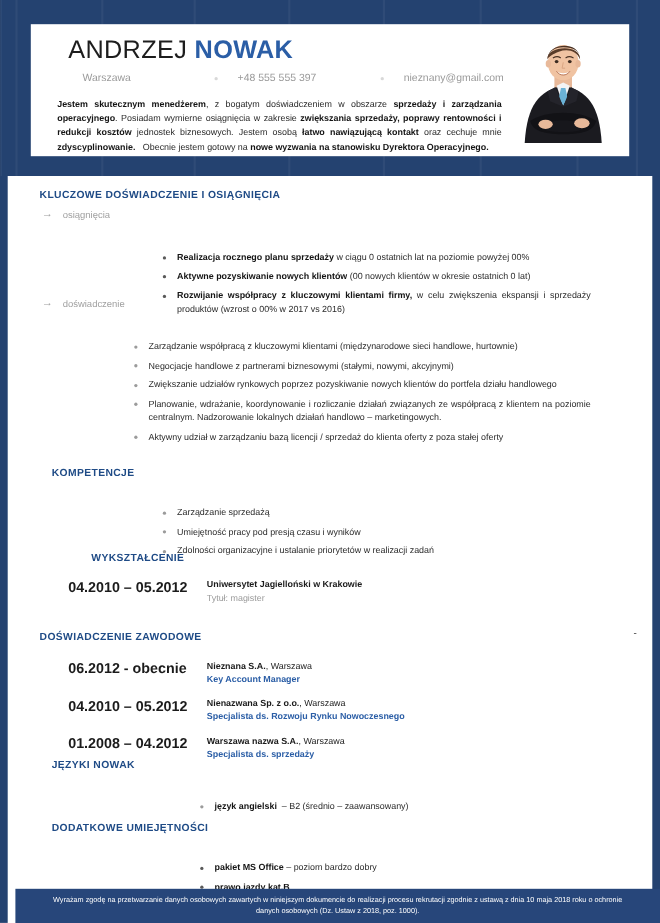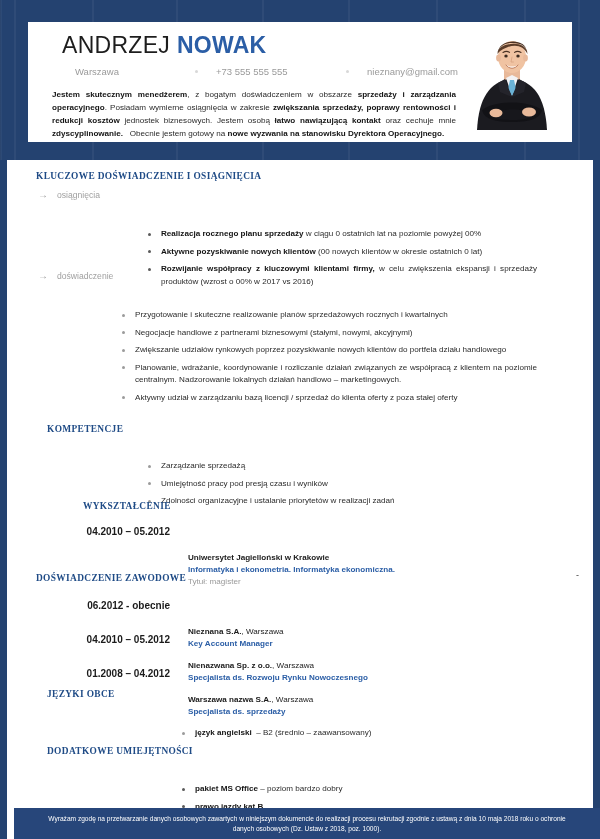--- a/index.html
+++ b/index.html
@@ -140,21 +140,20 @@
     padding: 0;
   }
 
   .section-title {
     color: #1f4b86;
     font-weight: 700;
     font-size: 9.4px;
     letter-spacing: 0.35px;
     position: absolute;
     white-space: nowrap;
-    font-family: Liberation Serif, serif;
   }
 
   .sub-arrow {
     position: absolute;
     color: #a0a0a0;
     font-size: 8.6px;
     display: flex;
     align-items: center;
     gap: 9px;
     white-space: nowrap;
@@ -194,30 +193,30 @@
   ul.bullets li b { font-weight: 700; color: #141414; }
 
   
   .entry {
     position: absolute;
     display: flex;
     align-items: flex-start;
   }
   .entry-date {
     width: 108px;
-    text-align: right;
-    font-size: 10px;
+    text-align: left;
+    font-size: 13px;
     font-weight: 700;
     color: #1b1b1b;
     padding-right: 18px;
     flex: none;
     white-space: nowrap;
   }
   .entry-body { font-size: 8.1px; line-height: 1.5; }
-  .entry-org { color: #1b1b1b; margin-top: 26px; }
+  .entry-org { color: #1b1b1b; }
   .entry-org b { font-weight: 700; }
   .entry-role { color: #2b5ea6; font-weight: 700; }
   .entry-note { color: #9a9a9a; }
 
   .right-dash {
     position: absolute;
     color: #3a3a3a;
     font-size: 9px;
   }
 
@@ -252,21 +251,21 @@
 
     <div class="header-card">
 
       <div class="name-line">
         <span class="name-first">ANDRZEJ</span><span>&nbsp;</span><span class="name-last">NOWAK</span>
       </div>
 
       <div class="contact-row">
         <span class="contact-item contact-city">Warszawa</span>
         <span class="contact-sep"></span>
-        <span class="contact-item contact-phone">+73 555 555 555</span>
+        <span class="contact-item contact-phone">+48 555 555 397</span>
         <span class="contact-sep"></span>
         <span class="contact-item">nieznany@gmail.com</span>
       </div>
 
       <div class="summary"><b>Jestem skutecznym menedżerem</b>, z bogatym doświadczeniem w obszarze <b>sprzedaży i zarządzania operacyjnego</b>. Posiadam wymierne osiągnięcia w zakresie <b>zwiększania sprzedaży, poprawy rentowności i redukcji kosztów</b> jednostek biznesowych. Jestem osobą <b>łatwo nawiązującą kontakt</b> oraz cechuje mnie <b>zdyscyplinowanie.</b>&nbsp;&nbsp; Obecnie jestem gotowy na <b>nowe wyzwania na stanowisku Dyrektora Operacyjnego.</b></div>
 
       <div class="photo-frame">
         <svg class="photo-svg" viewBox="0 0 104 112">
           <rect x="0" y="0" width="104" height="112" fill="#ffffff"></rect>
 
@@ -326,42 +325,41 @@
           <li><b>Aktywne pozyskiwanie nowych klientów</b> (00 nowych klientów w okresie ostatnich 0 lat)</li>
           <li><b>Rozwijanie współpracy z kluczowymi klientami firmy,</b> w celu zwiększenia ekspansji i sprzedaży produktów (wzrost o 00% w 2017 vs 2016)</li>
         </ul>
 
       <div class="sub-arrow" style="left:31px; top:111px;">
         <span class="arrow-glyph">→</span>
         <span>doświadczenie</span>
       </div>
 
       <ul class="bullets soft" style="left:98px; top:133px; width:416px;">
-          <li>Przygotowanie i skuteczne realizowanie planów sprzedażowych rocznych i kwartalnych</li>
+          <li>Zarządzanie współpracą z kluczowymi klientami (międzynarodowe sieci handlowe, hurtownie)</li>
           <li>Negocjacje handlowe z partnerami biznesowymi (stałymi, nowymi, akcyjnymi)</li>
           <li>Zwiększanie udziałów rynkowych poprzez pozyskiwanie nowych klientów do portfela działu handlowego</li>
           <li>Planowanie, wdrażanie, koordynowanie i rozliczanie działań związanych ze współpracą z klientem na poziomie centralnym. Nadzorowanie lokalnych działań handlowo – marketingowych.</li>
           <li>Aktywny udział w zarządzaniu bazą licencji / sprzedaż do klienta oferty z poza stałej oferty</li>
         </ul>
 
       <div class="section-title" style="left:40px; top:264px;">KOMPETENCJE</div>
 
       <ul class="bullets soft" style="left:124px; top:284px; width:390px;">
           <li>Zarządzanie sprzedażą</li>
           <li>Umiejętność pracy pod presją czasu i wyników</li>
           <li>Zdolności organizacyjne i ustalanie priorytetów w realizacji zadań</li>
         </ul>
 
       <div class="section-title" style="left:40px; top:341px;margin-left:36px;">WYKSZTAŁCENIE</div>
 
       <div class="entry" style="left:55px; top:366px;">
         <div class="entry-date">04.2010 – 05.2012</div>
         <div class="entry-body">
           <div class="entry-org"><b>Uniwersytet Jagielloński w Krakowie</b></div>
-          <div class="entry-role">Informatyka i ekonometria. Informatyka ekonomiczna.</div>
           <div class="entry-note">Tytuł: magister</div>
         </div>
       </div>
 
       <div class="section-title" style="left:29px; top:413px;">DOŚWIADCZENIE ZAWODOWE</div>
       <div class="right-dash" style="right:14px; top:410px;">-</div>
 
       <div class="entry" style="left:55px; top:440px;">
         <div class="entry-date">06.2012 - obecnie</div>
         <div class="entry-body">
@@ -379,21 +377,21 @@
       </div>
 
       <div class="entry" style="left:55px; top:508px;">
         <div class="entry-date">01.2008 – 04.2012</div>
         <div class="entry-body">
           <div class="entry-org"><b>Warszawa nazwa S.A.</b><span>, Warszawa</span></div>
           <div class="entry-role">Specjalista ds. sprzedaży</div>
         </div>
       </div>
 
-      <div class="section-title" style="left:40px; top:529px;">JĘZYKI OBCE</div>
+      <div class="section-title" style="left:40px; top:529px;">JĘZYKI NOWAK</div>
 
       <ul class="bullets soft" style="left:158px; top:551px; width:356px;">
           <li><b>język angielski</b>&nbsp; – B2 (średnio – zaawansowany)</li>
         </ul>
 
       <div class="section-title" style="left:40px; top:586px;">DODATKOWE UMIEJĘTNOŚCI</div>
 
       <ul class="bullets" style="left:158px; top:607px; width:356px;">
           <li><b>pakiet MS Office</b> – poziom bardzo dobry</li>
           <li><b>prawo jazdy kat.B</b></li>

